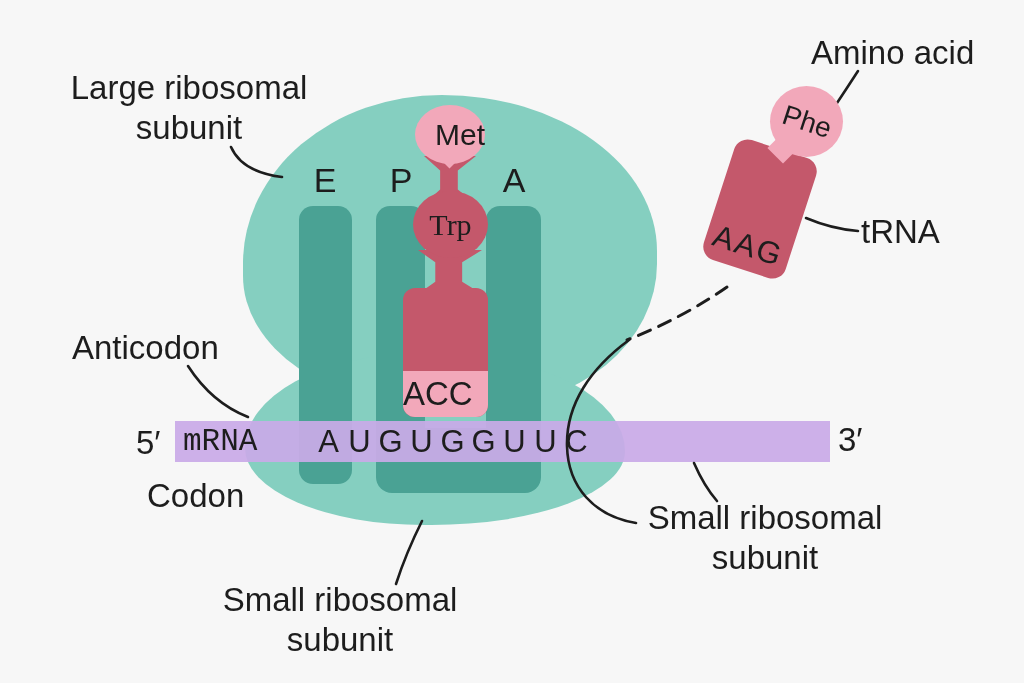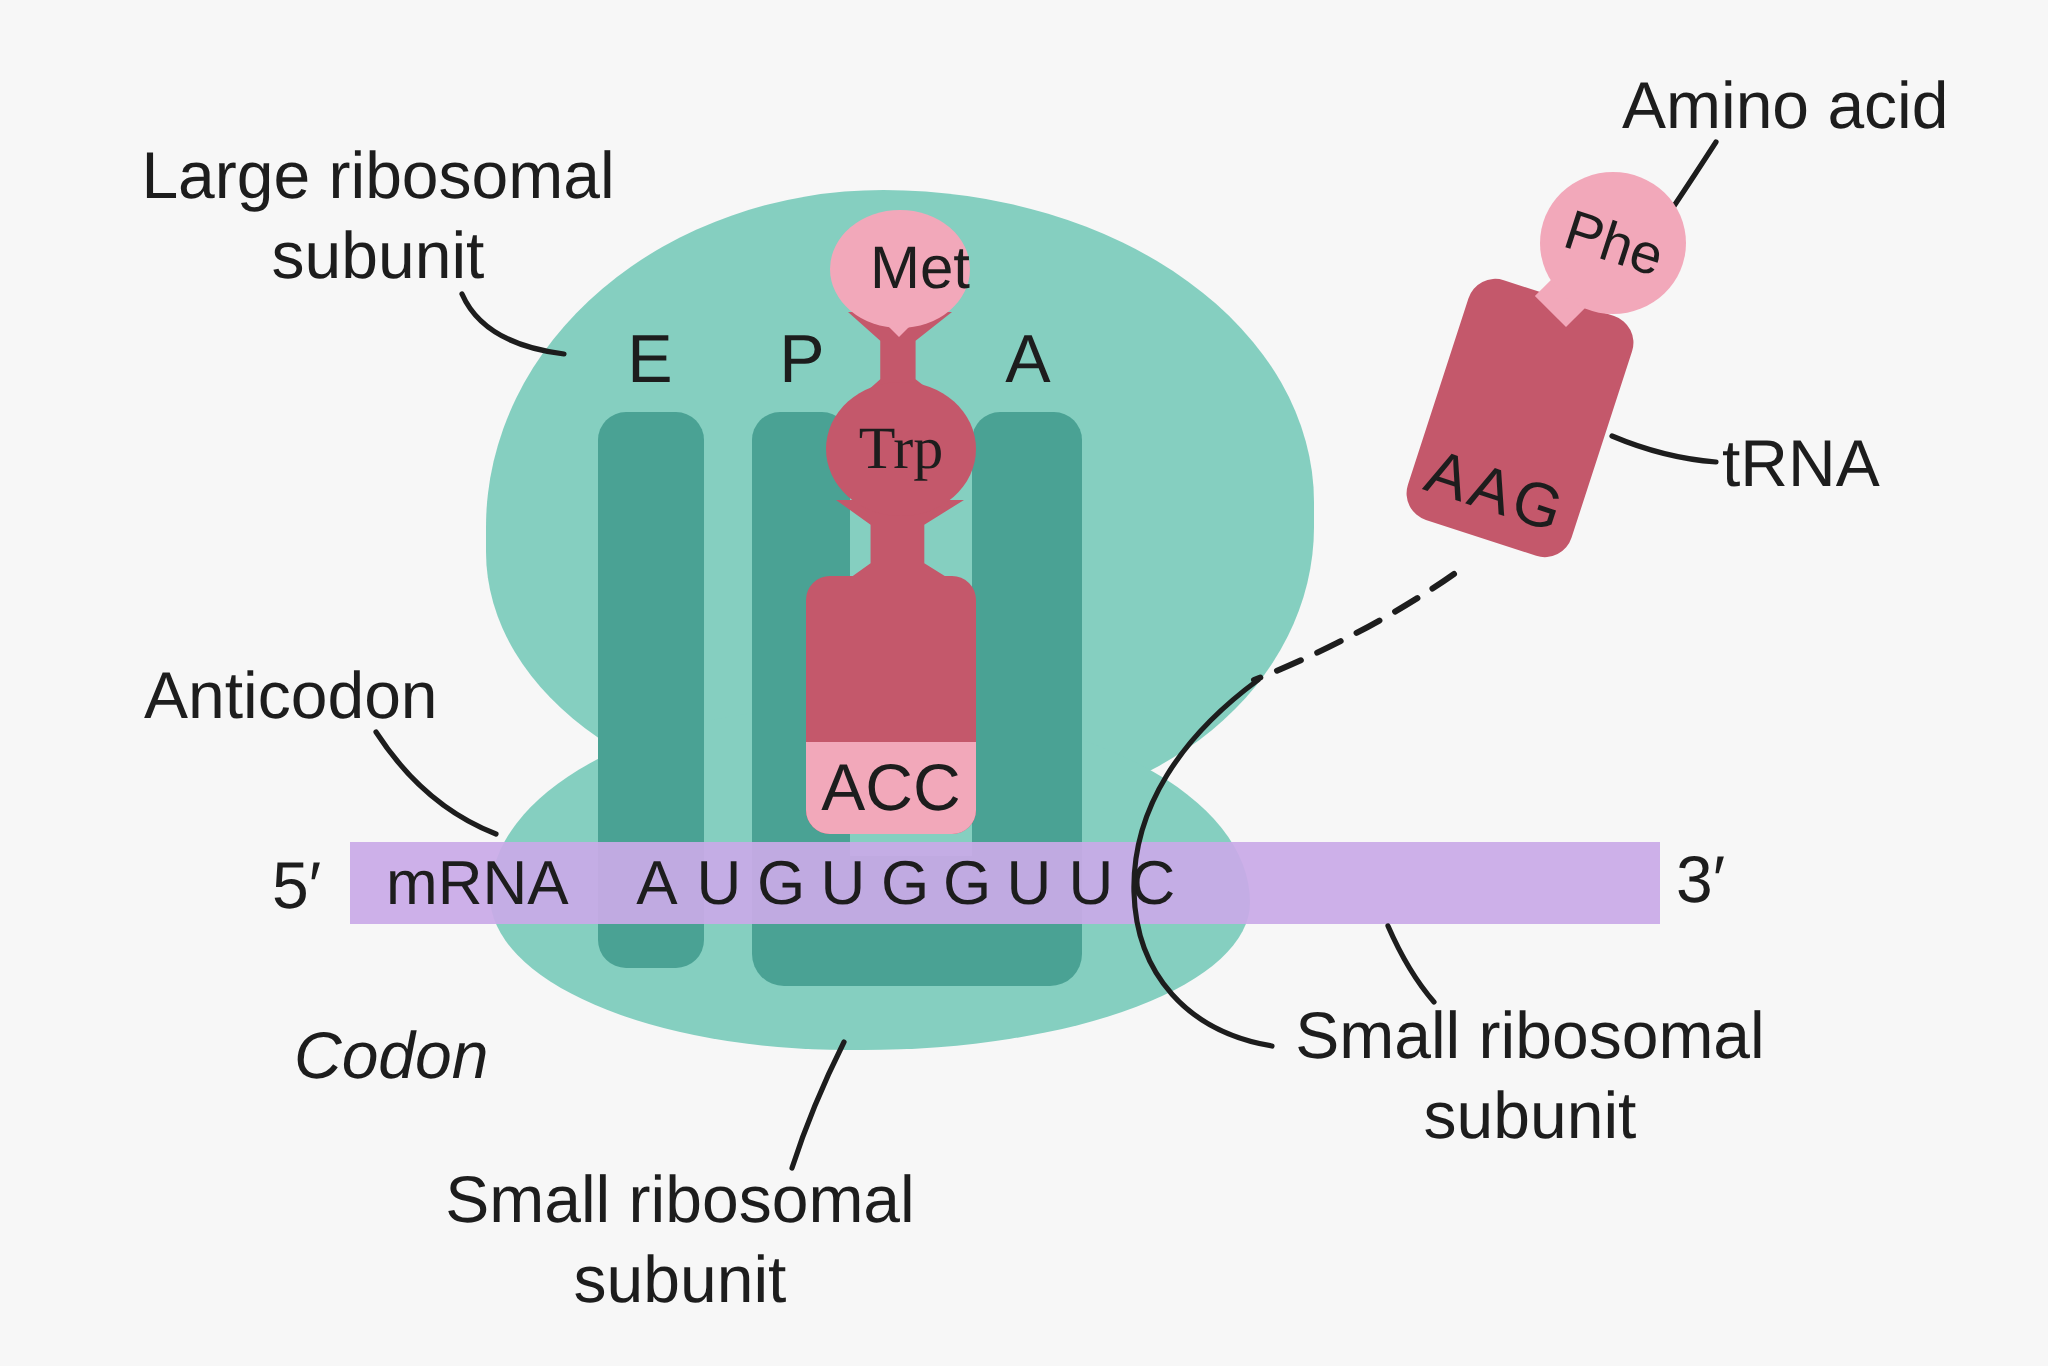--- a/index.html
+++ b/index.html
@@ -38,30 +38,30 @@
   .rose{background:var(--c-rose);} .pinkbg{background:var(--c-pink);}
   .stem-upper{left:424px; top:156px; width:52px; height:48px; z-index:3;
     clip-path:polygon(0 0,100% 0,65% 30%,65% 70%,100% 100%,0 100%,31% 70%,31% 30%);}
   .stem-lower{left:418px; top:250px; width:64px; height:44px; z-index:3;
     clip-path:polygon(0 0,100% 0,69% 28%,69% 72%,100% 100%,0 100%,27% 72%,27% 28%);}
   .trp-circle{left:413px; top:191px; width:75px; height:67px; z-index:3;
     border-radius:50%; display:flex; align-items:center; justify-content:center;
     font-size:30px;font-family:Liberation Serif, serif;}
   .acc-box{left:403px; top:288px; width:85px; height:129px; z-index:3; border-radius:12px;}
   .acc-strip{left:403px; top:371px; width:85px; height:46px; z-index:3;
-    border-radius:0 0 12px 12px; display:flex; align-items:center; justify-content:center;
+    border-radius:0 0 12px 12px; display:flex; align-items:center; justify-content:flex-start;
     font-size:33px;}
   .met-tail{left:441px; top:148px; width:17px; height:17px; z-index:3; transform:rotate(45deg);}
   .met-balloon{left:415px; top:105px; width:70px; height:59px; z-index:3; border-radius:50%;
     display:flex; align-items:center; justify-content:flex-end; font-size:30px;}
 
   
   .mrna-band{left:175px; top:421px; width:655px; height:41px; z-index:4;
     background:var(--c-purple); opacity:.93;}
-  .mrna-label{left:193px; top:421px; height:41px; line-height:41px; z-index:5; font-size:31px;}
+  .mrna-label{left:183px; top:421px; height:41px; line-height:41px; z-index:5; font-size:31px;font-family:Liberation Mono, monospace;}
   .codon-letters{left:313px; top:421px; height:41px; z-index:5; display:flex;}
   .codon-letters span{width:31px; text-align:center; line-height:41px; font-size:31px;}
 
   
   .aag-box{left:717px; top:146px; width:86px; height:126px; z-index:6;
     border-radius:14px; transform:rotate(18deg);
     display:flex; align-items:flex-end; justify-content:center;
     padding-bottom:6px; font-size:31px; letter-spacing:2px;}
   .phe-tail{left:772px; top:137px; width:22px; height:22px; z-index:6; transform:rotate(45deg);}
   .phe-balloon{left:770px; top:86px; width:73px; height:71px; z-index:6; border-radius:50%;
@@ -74,21 +74,21 @@
   svg.lines path.dash{stroke-width:3; stroke-dasharray:13 9;}
 
   
   .lbl{z-index:7; font-size:33px; line-height:40px;}
   .center{text-align:center;}
   .lbl-large{left:58px; top:68px; width:262px;}
   .lbl-amino{left:811px; top:33px;}
   .lbl-trna{left:861px; top:212px;}
   .lbl-anticodon{left:72px; top:328px;}
   .lbl-5p{left:136px; top:423px;}
-  .lbl-codon{left:147px; top:508px;font-style:italic;}
+  .lbl-codon{left:147px; top:476px;}
   .lbl-3p{left:838px; top:420px;}
   .lbl-small-bottom{left:206px; top:580px; width:268px;}
   .lbl-small-right{left:631px; top:498px; width:268px;}
 </style>
 </head>
 <body>
 
 <div class="stage">
 
   <div class="abs blob-large"></div>

